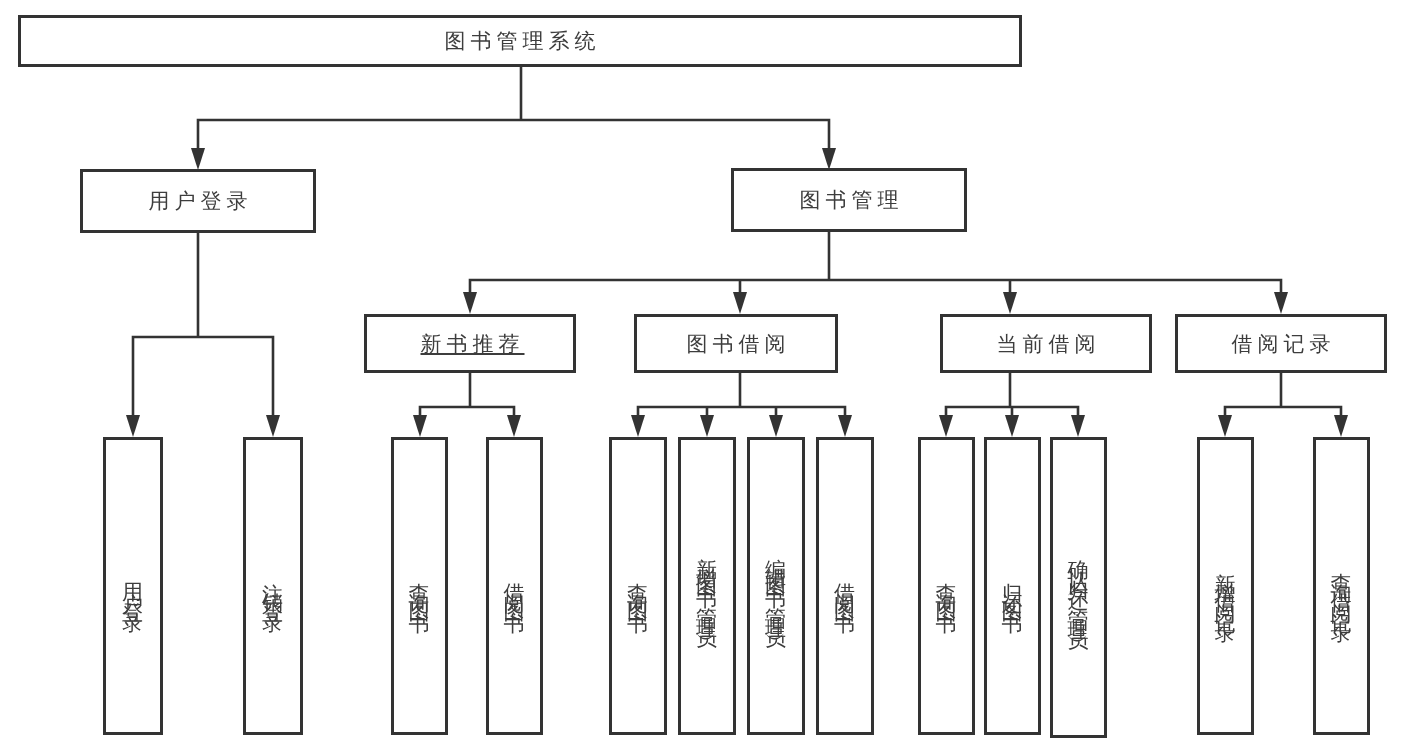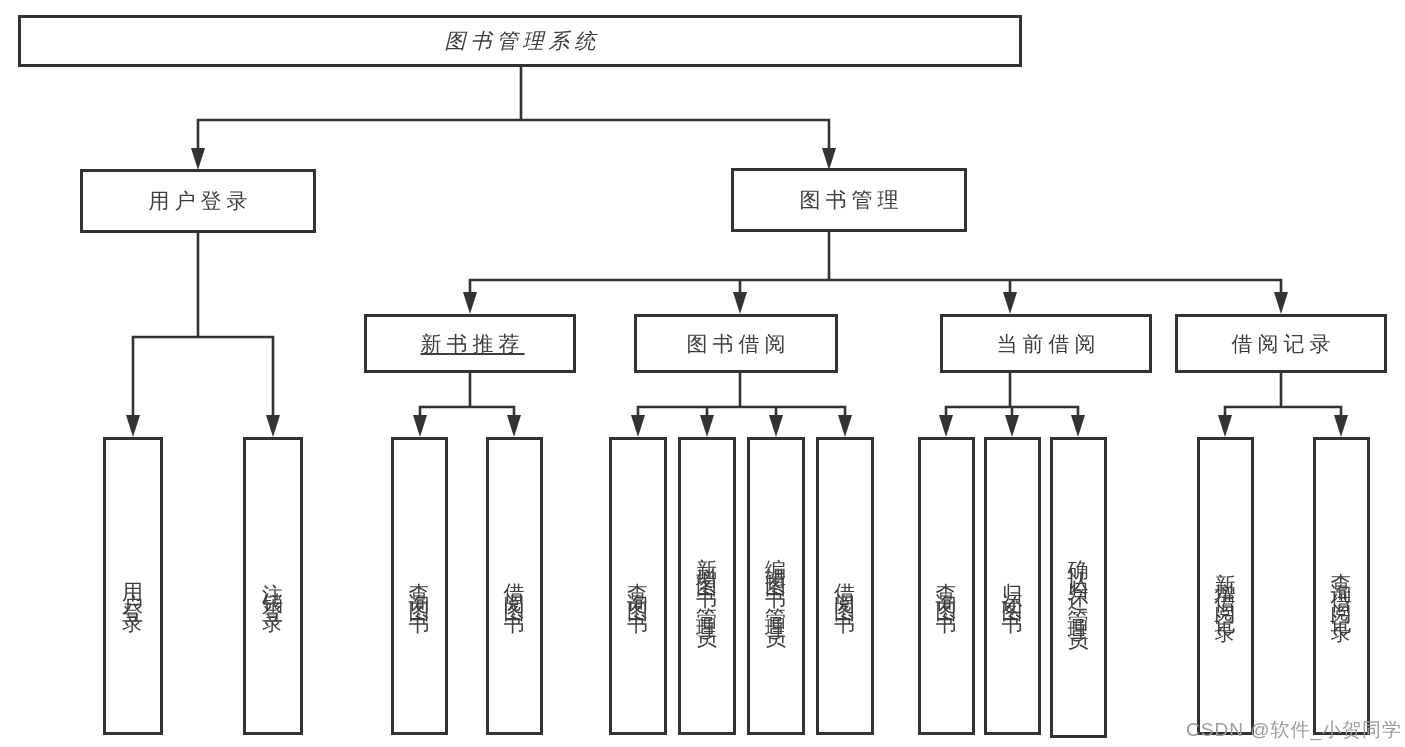--- a/index.html
+++ b/index.html
@@ -101,21 +101,21 @@
     <polygon points="707,437 700,415 714,415"></polygon>
     <polygon points="776,437 769,415 783,415"></polygon>
     <polygon points="845,437 838,415 852,415"></polygon>
     <polygon points="946,437 939,415 953,415"></polygon>
     <polygon points="1012,437 1005,415 1019,415"></polygon>
     <polygon points="1078,437 1071,415 1085,415"></polygon>
     <polygon points="1225,437 1218,415 1232,415"></polygon>
     <polygon points="1341,437 1334,415 1348,415"></polygon>
   </svg>
 
-  <div class="node hbox" style="left:18px;top:15px;width:1004px;height:52px;font-style:italic;">
+  <div class="node hbox" style="left:18px;top:15px;width:1004px;height:52px;">
     <span>图书管理系统</span>
   </div>
 
   <div class="node hbox" style="left:80px;top:169px;width:236px;height:64px;">
     <span>用户登录</span>
   </div>
   <div class="node hbox" style="left:731px;top:168px;width:236px;height:64px;">
     <span>图书管理</span>
   </div>
 
@@ -169,14 +169,13 @@
     <span>确认归还（管理员）</span>
   </div>
 
   <div class="node vbox" style="left:1197px;top:437px;width:57px;height:298px;">
     <span>新增借阅记录</span>
   </div>
   <div class="node vbox" style="left:1313px;top:437px;width:57px;height:298px;">
     <span>查询借阅记录</span>
   </div>
 
-  <div class="watermark">CSDN @软件_小贺同学</div>
 </div>
 
 </body></html>

